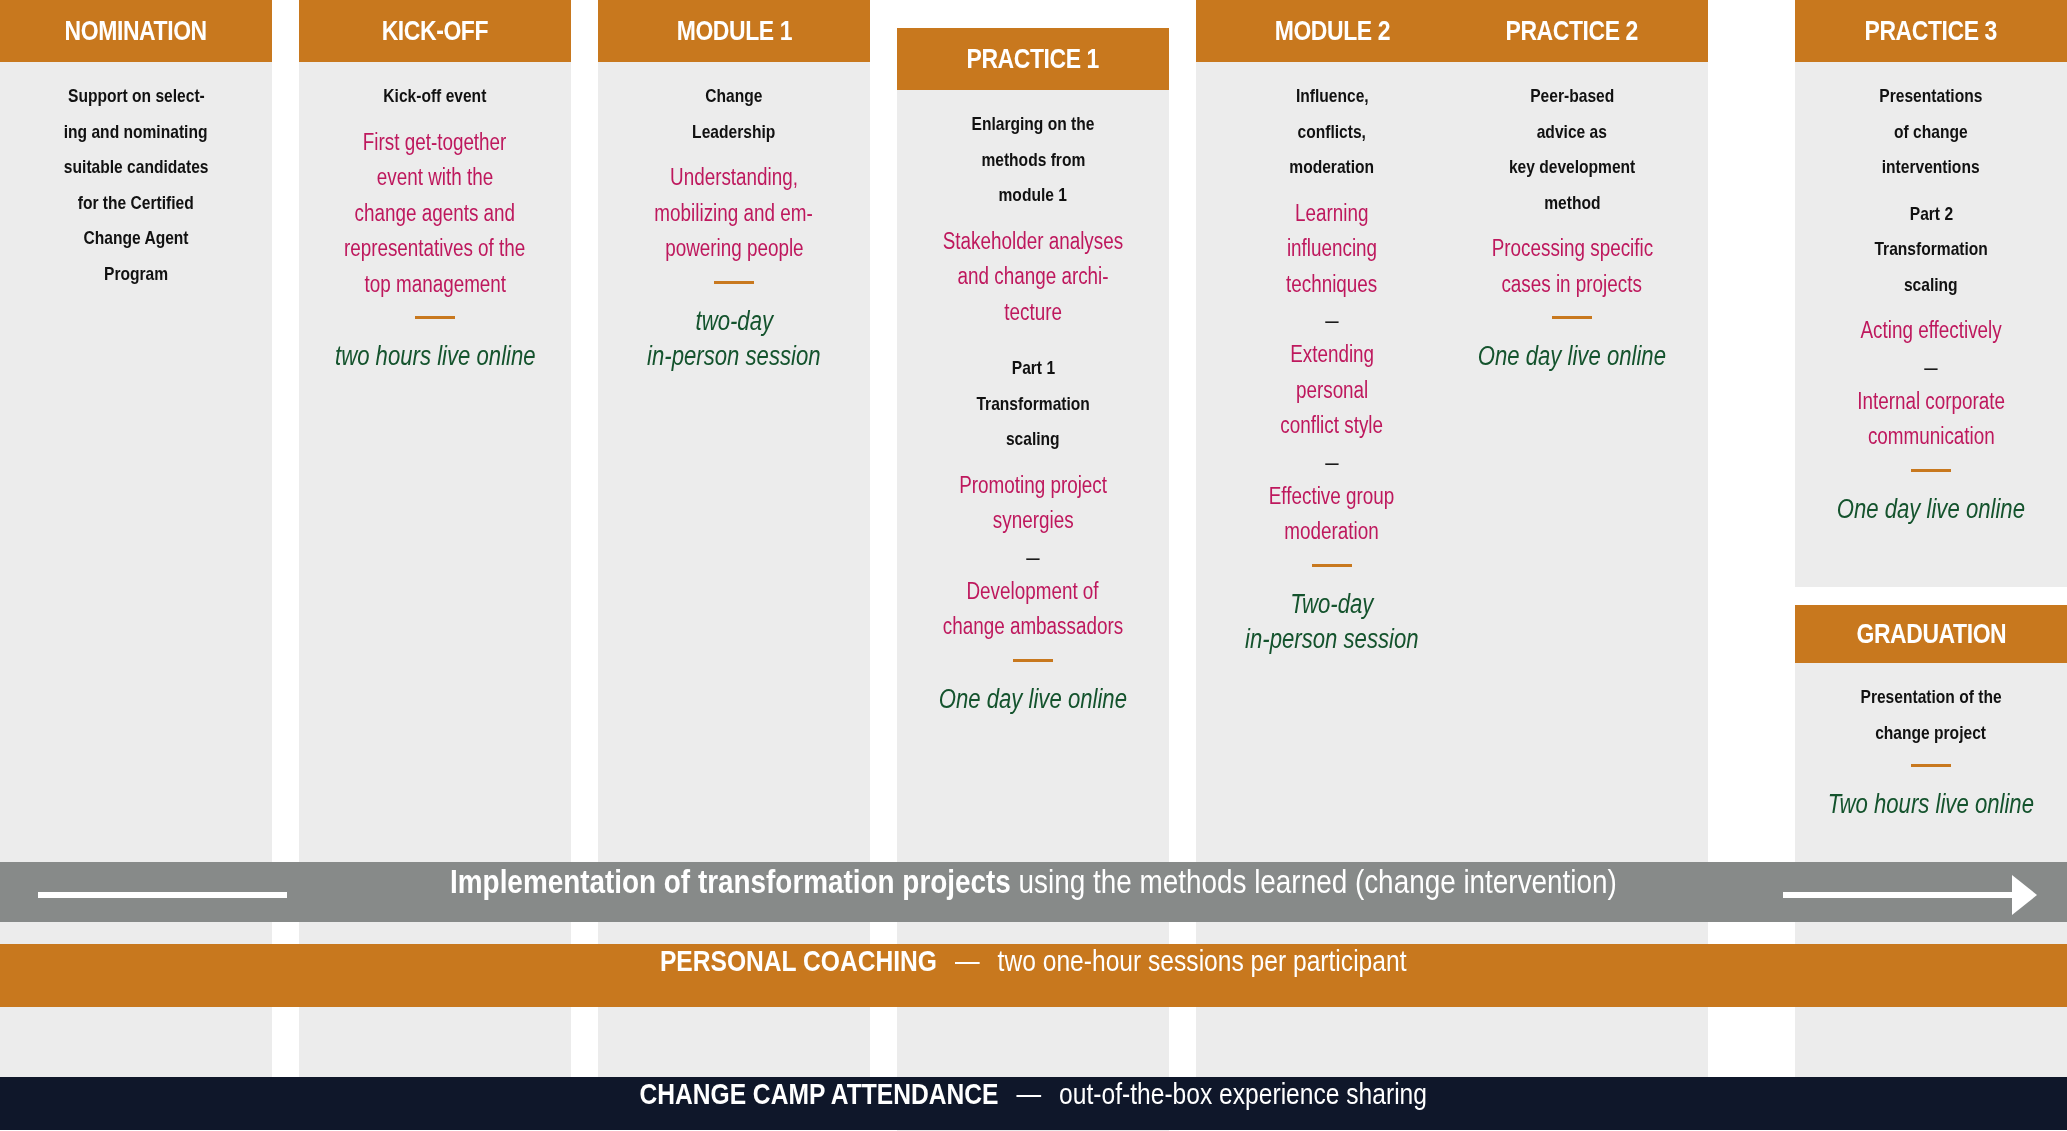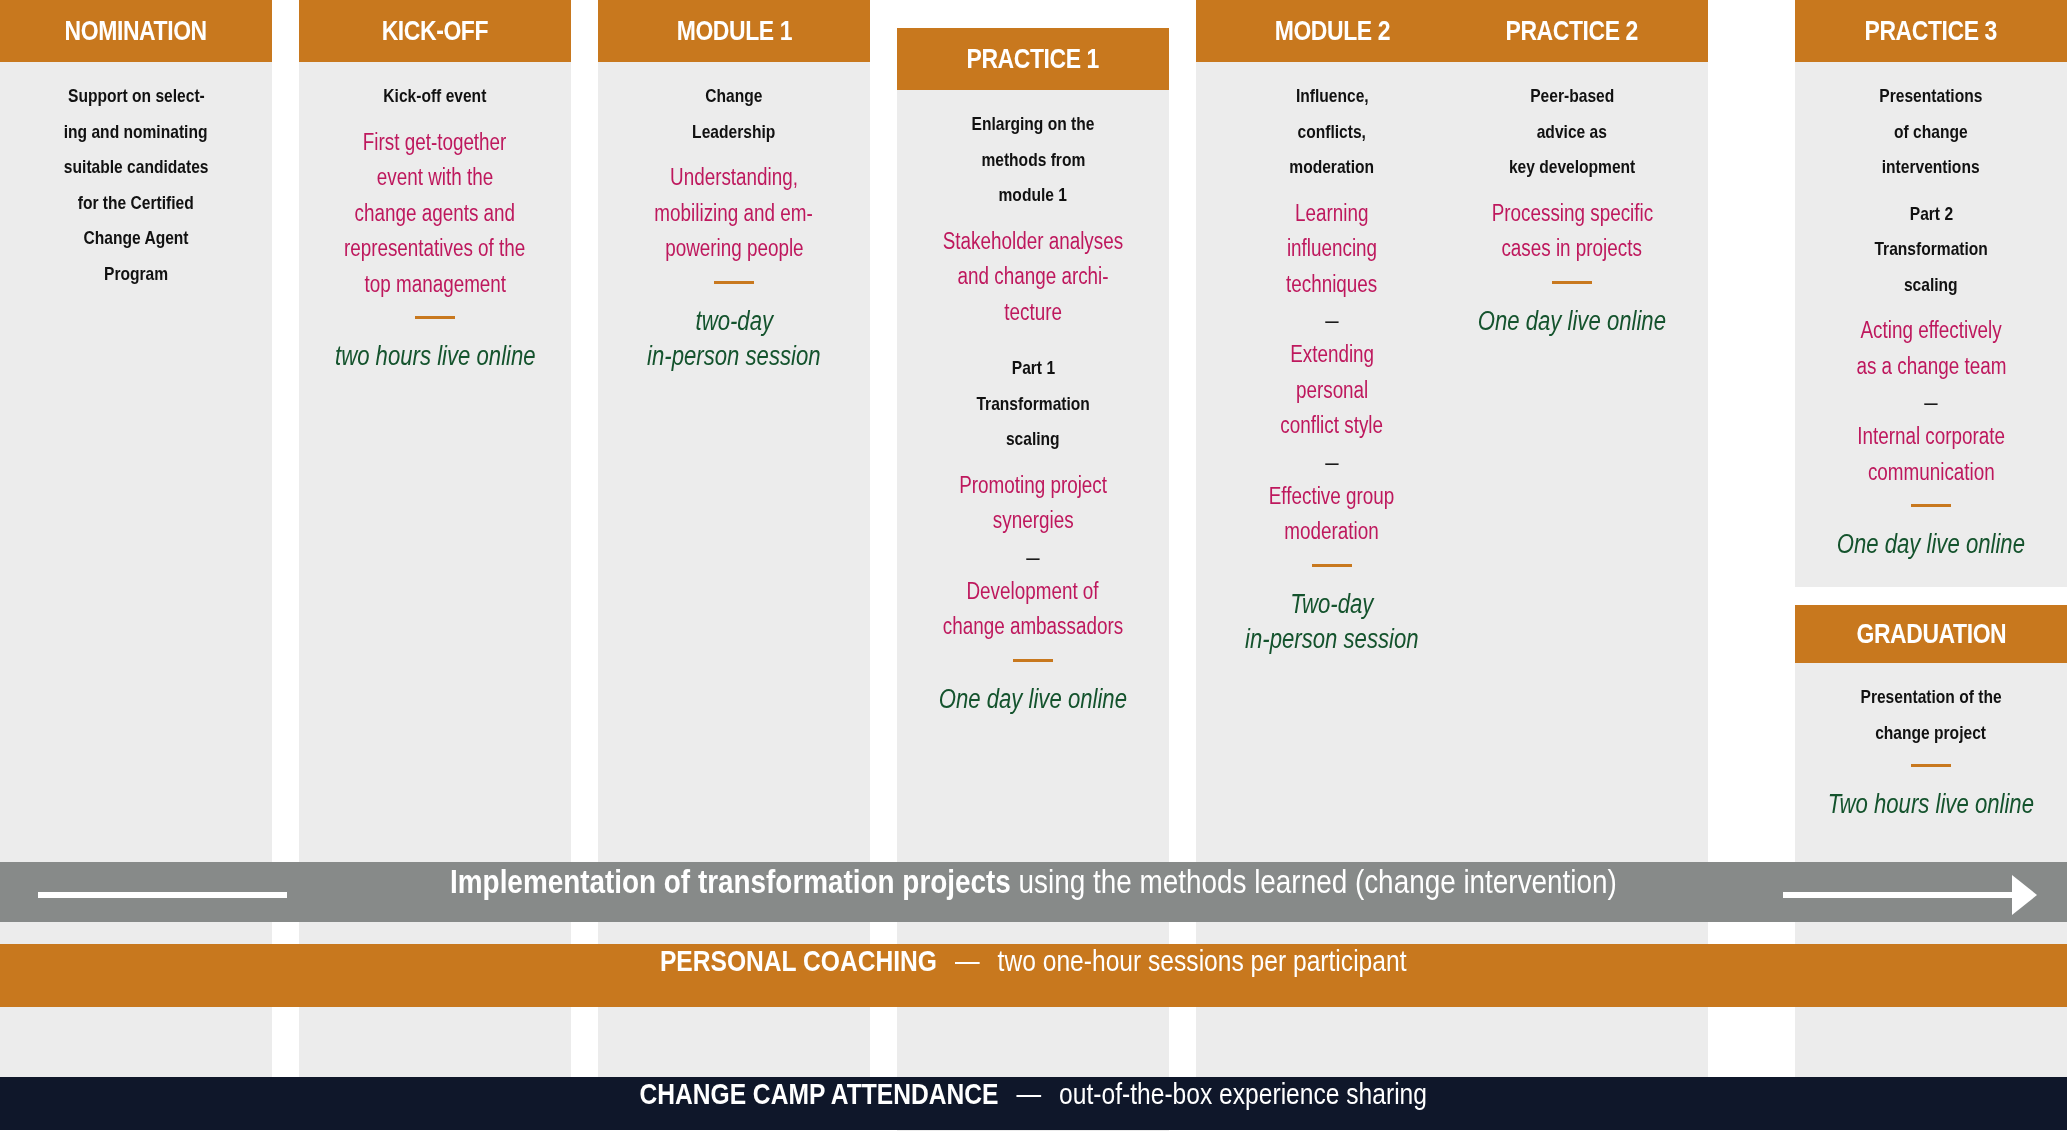--- a/index.html
+++ b/index.html
@@ -170,20 +170,21 @@
 </div>
 
 <div class="col" style="left:1436px;">
   <div class="hdr">
       <span>PRACTICE 2</span>
     </div>
   <div class="body">
     <div class="ln b"><span>Peer-based</span></div>
     <div class="ln b"><span>advice as</span></div>
     <div class="ln b"><span>key development</span></div>
+    <div class="ln b"><span>method</span></div>
     <div class="gap"></div>
     <div class="ln n"><span>Processing specific</span></div>
     <div class="ln n"><span>cases in projects</span></div>
     <div class="rule"></div>
     <div class="ln it"><span>One day live online</span></div>
   </div>
 </div>
 
 <div class="col last" style="left:1795px;">
   <div class="hdr">
@@ -192,21 +193,20 @@
   <div class="body">
     <div class="ln b"><span>Presentations</span></div>
     <div class="ln b"><span>of change</span></div>
     <div class="ln b"><span>interventions</span></div>
     <div class="gap"></div>
     <div class="ln b"><span>Part 2</span></div>
     <div class="ln b"><span>Transformation</span></div>
     <div class="ln b"><span>scaling</span></div>
     <div class="gap"></div>
     <div class="ln n"><span>Acting effectively</span></div>
-    <div class="ln n"><span>as a change team</span></div>
     <div class="dash">–</div>
     <div class="ln n"><span>Internal corporate</span></div>
     <div class="ln n"><span>communication</span></div>
     <div class="rule"></div>
     <div class="ln it"><span>One day live online</span></div>
   </div>
 
   <div class="whitegap" style="top:587px; height:18px;"></div>
 
   <div class="hdr" style="top:605px; height:58px;">

